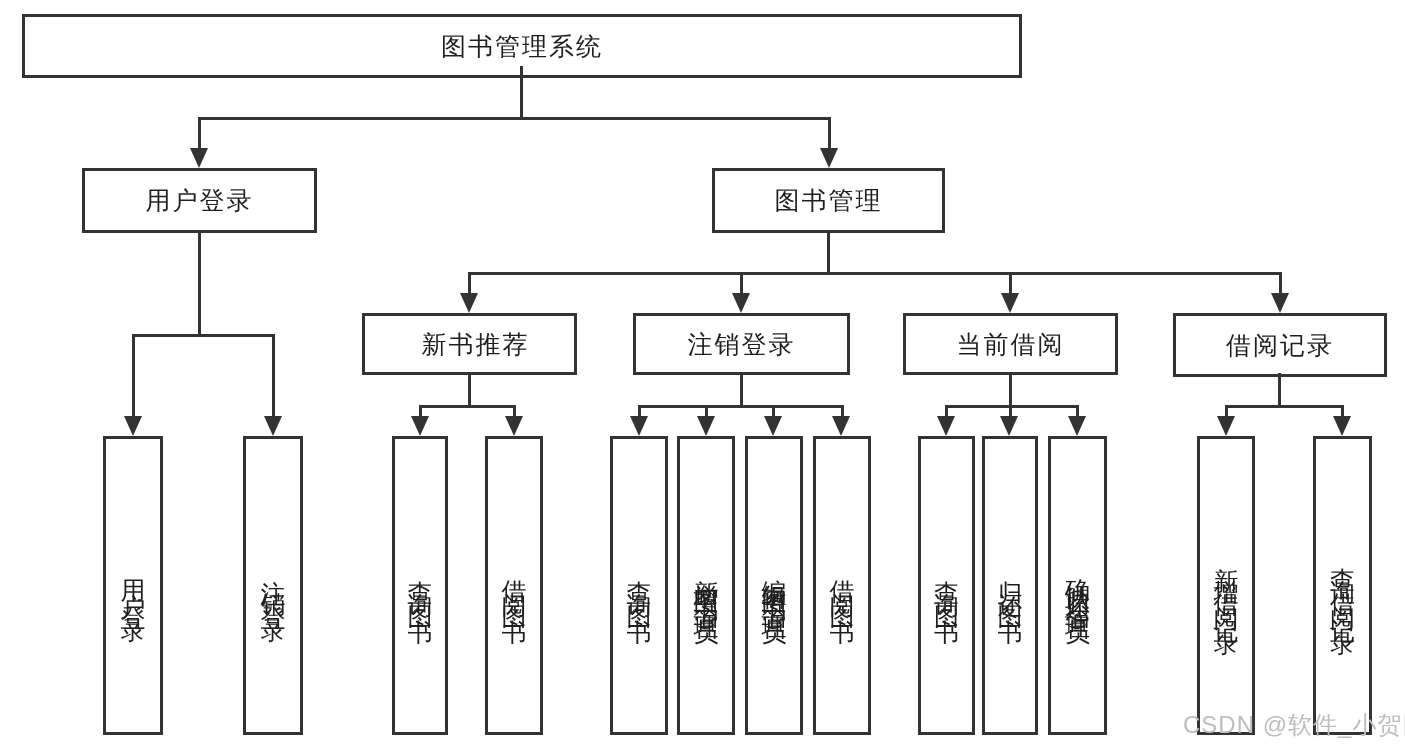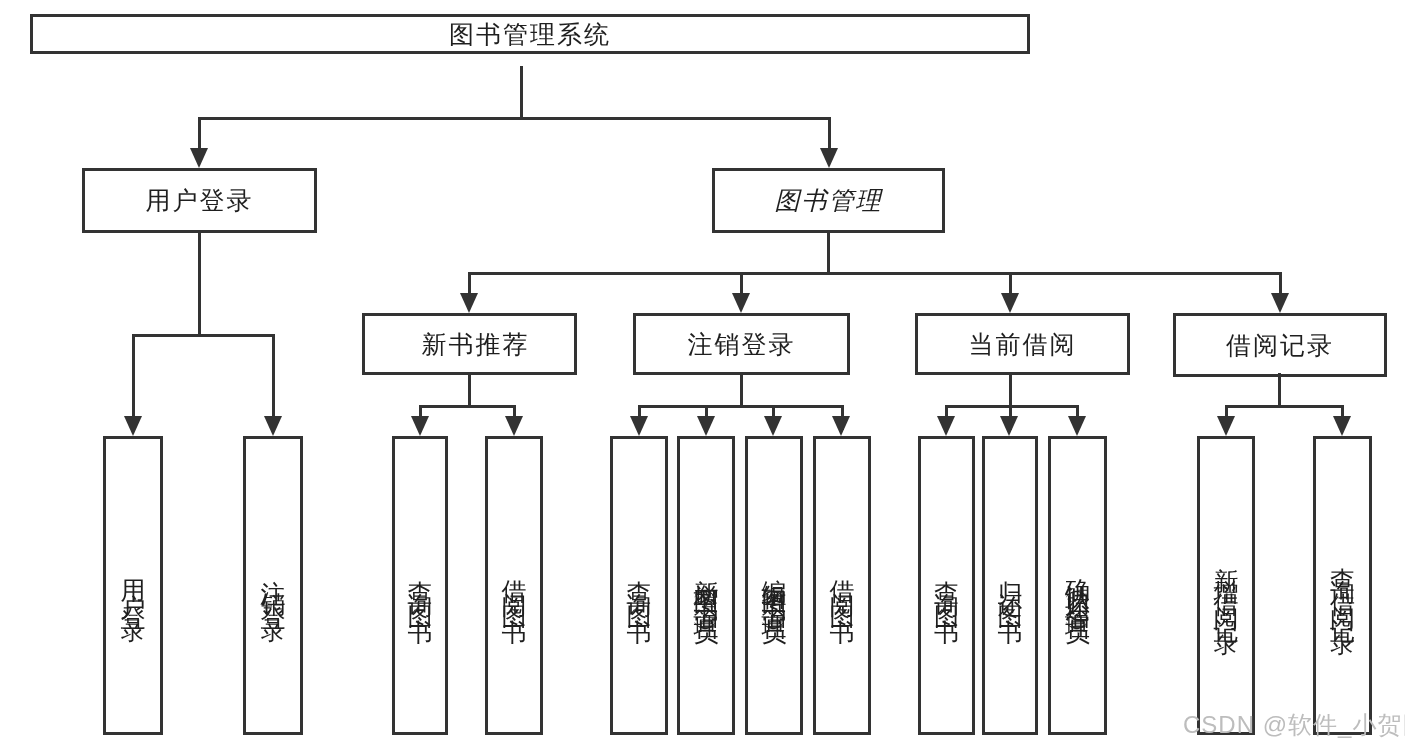--- a/index.html
+++ b/index.html
@@ -14,46 +14,46 @@
   .ah{position:absolute;width:0;height:0;border-left:9px solid transparent;
       border-right:9px solid transparent;border-top:20px solid #333333;}
   .wm{position:absolute;left:1183px;top:709px;font-size:24px;color:#bdbdbd;
       letter-spacing:1px;white-space:nowrap;}
 </style>
 </head>
 <body>
 
 <div id="canvas">
 
-  <div class="node hnode" style="left:30px;top:14px;width:1000px;height:40px;">图书管理系统</div>
+  <div class="node hnode" style="left:22px;top:14px;width:1000px;height:64px;">图书管理系统</div>
 
   <div class="line" style="left:520px;top:66px;width:3px;height:53px;"></div>
   <div class="line" style="left:198px;top:117px;width:633px;height:3px;"></div>
   <div class="line" style="left:198px;top:117px;width:3px;height:34px;"></div>
   <div class="line" style="left:828px;top:117px;width:3px;height:34px;"></div>
   <div class="ah" style="left:190px;top:148px;"></div>
   <div class="ah" style="left:820px;top:148px;"></div>
 
   <div class="node hnode" style="left:82px;top:168px;width:235px;height:65px;">用户登录</div>
-  <div class="node hnode" style="left:712px;top:168px;width:233px;height:65px;font-style:italic;">图书管理</div>
+  <div class="node hnode" style="left:712px;top:168px;width:233px;height:65px;">图书管理</div>
 
   <div class="line" style="left:827px;top:231px;width:3px;height:44px;"></div>
   <div class="line" style="left:469px;top:272px;width:812px;height:3px;"></div>
   <div class="line" style="left:468px;top:272px;width:3px;height:23px;"></div>
   <div class="line" style="left:740px;top:272px;width:3px;height:23px;"></div>
   <div class="line" style="left:1009px;top:272px;width:3px;height:23px;"></div>
   <div class="line" style="left:1279px;top:272px;width:3px;height:23px;"></div>
   <div class="ah" style="left:460px;top:293px;"></div>
   <div class="ah" style="left:732px;top:293px;"></div>
   <div class="ah" style="left:1001px;top:293px;"></div>
   <div class="ah" style="left:1271px;top:293px;"></div>
 
   <div class="node hnode" style="left:362px;top:313px;width:215px;height:62px;padding-left:12px;">新书推荐</div>
   <div class="node hnode" style="left:633px;top:313px;width:217px;height:62px;">注销登录</div>
-  <div class="node hnode" style="left:903px;top:313px;width:215px;height:62px;margin-left:12px;">当前借阅</div>
+  <div class="node hnode" style="left:903px;top:313px;width:215px;height:62px;">当前借阅</div>
   <div class="node hnode" style="left:1173px;top:313px;width:214px;height:64px;">借阅记录</div>
 
   <div class="line" style="left:198px;top:231px;width:3px;height:106px;"></div>
   <div class="line" style="left:132px;top:334px;width:143px;height:3px;"></div>
   <div class="line" style="left:132px;top:334px;width:3px;height:84px;"></div>
   <div class="line" style="left:272px;top:334px;width:3px;height:84px;"></div>
   <div class="ah" style="left:124px;top:416px;"></div>
   <div class="ah" style="left:264px;top:416px;"></div>
 
   <div class="line" style="left:468px;top:373px;width:3px;height:35px;"></div>

